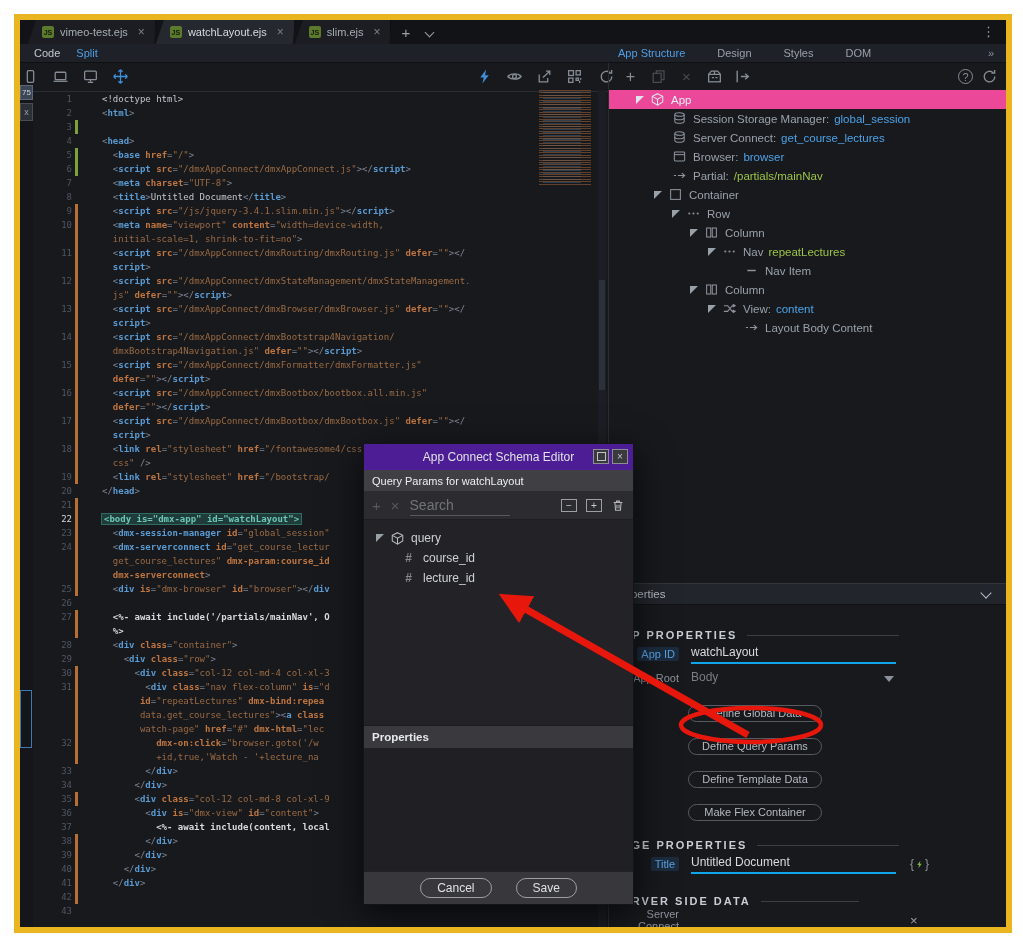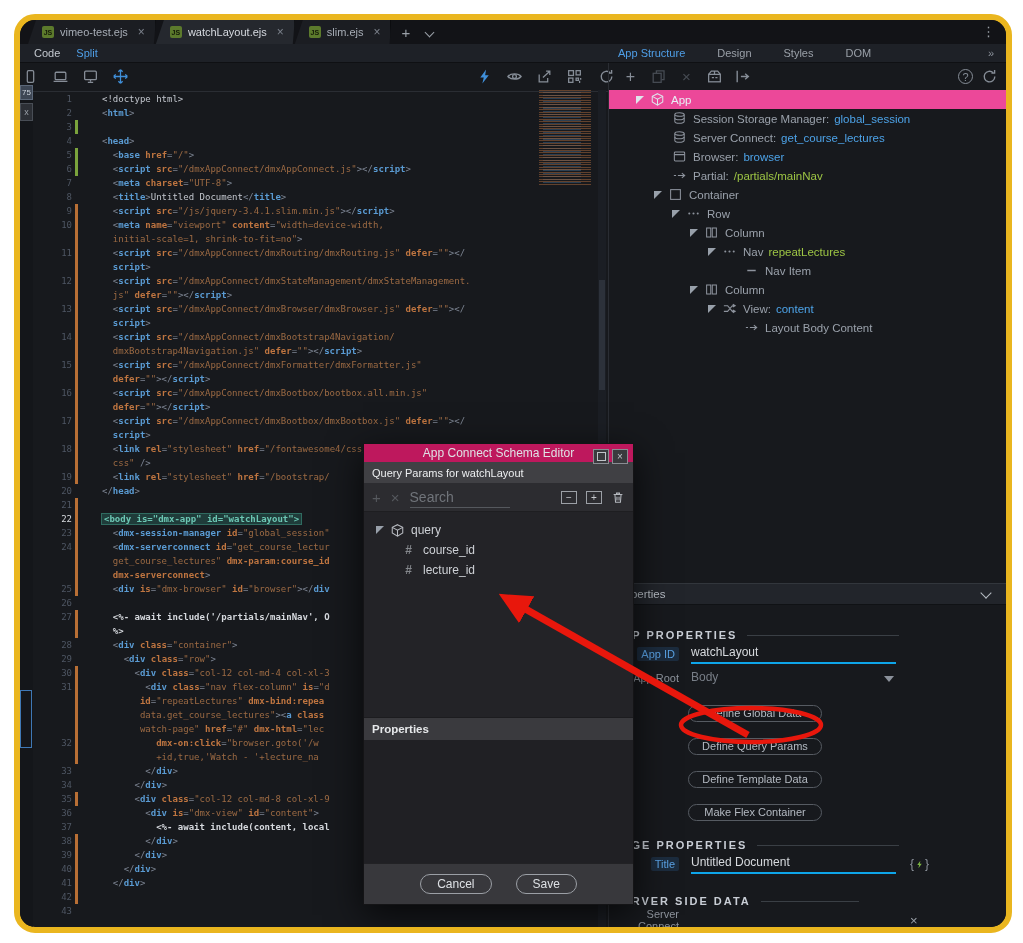--- a/index.html
+++ b/index.html
@@ -1,18 +1,18 @@
 <!DOCTYPE html>
 <html><head>
 <meta charset="utf-8">
 <style>
   html,body{margin:0;padding:0;background:#ffffff;width:1023px;height:943px;overflow:hidden;
     font-family:"Liberation Sans",sans-serif;-webkit-font-smoothing:antialiased;}
   #frame{position:relative;width:986px;height:907px;margin:14px 0 0 14px;background:#17191d;
-    border:6px solid #eab61f;border-radius:21px;overflow:hidden;}
+    border:6px solid #eab61f;border-radius:0;overflow:hidden;}
   
   .tabsbar{height:24px;background:#121317;display:flex;align-items:stretch;padding-left:8px;position:relative;}
   .ftab{display:flex;align-items:center;gap:6px;padding:0 10px 0 14px;background:#1b1d22;color:#a7adb6;
     font-size:11px;border-right:1px solid #0b0c0f;clip-path:polygon(8px 0,100% 0,calc(100% - 2px) 100%,0 100%);cursor:default;}
   .ftab.active{background:#25282e;color:#d6dae0;}
   .jsicon{width:12px;height:12px;background:#5c7a2c;color:#141a08;font-size:7px;font-weight:bold;
     display:flex;align-items:center;justify-content:center;border-radius:2px;flex:0 0 auto;}
   .tclose{color:#7c828c;font-size:12px;margin-left:4px;line-height:1;}
   .newtab{color:#9aa0a8;font-size:15px;display:flex;align-items:center;margin-left:10px;}
   .chev{display:inline-block;width:6px;height:6px;border-right:1.5px solid #9aa0a8;border-bottom:1.5px solid #9aa0a8;
@@ -93,21 +93,21 @@
     border-right:5px solid transparent;border-top:6px solid #8b919b;}
   .boltwrap{margin-left:14px;color:#8d939c;font-size:12px;display:flex;align-items:center;gap:1px;}
   .boltwrap svg{width:9px;height:13px;color:#7cb342;}
   .xclear{margin-left:14px;color:#9aa0a8;font-size:13px;}
   .pillbtn{display:block;margin:16px 0 0 75px;width:134px;height:17px;border:1px solid #565b62;border-radius:12px;
     background:transparent;color:#b4bac2;font-size:11px;font-family:"Liberation Sans",sans-serif;line-height:15px;padding:0;}
   .btnstack{margin-top:6px;}
   
   .modal{position:absolute;left:343px;top:423px;width:271px;height:462px;z-index:40;display:flex;flex-direction:column;
     background:#242427;border:1px solid #141416;box-shadow:0 10px 34px rgba(0,0,0,.7);box-sizing:border-box;font-size:11px;}
-  .mtitle{height:18px;background:#be185d;display:flex;align-items:center;justify-content:center;color:#dfe1e5;
+  .mtitle{height:26px;background:#4c1d95;display:flex;align-items:center;justify-content:center;color:#dfe1e5;
     font-size:12px;position:relative;flex:0 0 auto;}
   .mbtns{position:absolute;right:5px;top:5px;display:flex;gap:3px;}
   .mwbtn{width:16px;height:15px;background:#3a3a3e;border:1px solid #8a8d93;box-sizing:border-box;color:#c0c3c8;
     display:flex;align-items:center;justify-content:center;font-size:10px;line-height:1;}
   .mwbtn .sq{width:7px;height:7px;border:1.4px solid #c0c3c8;display:block;}
   .msub{height:21px;background:#404044;color:#eceef0;display:flex;align-items:center;padding-left:8px;flex:0 0 auto;}
   .mtools{height:28px;background:#2c2c30;display:flex;align-items:center;padding:0 8px;gap:10px;
     border-bottom:1px solid #1e1e21;flex:0 0 auto;}
   .mt-dim{color:#56595e;font-size:15px;line-height:1;}
   .msearch{width:100px;background:transparent;border:none;border-bottom:1px solid #55585d;color:#c6c9ce;

